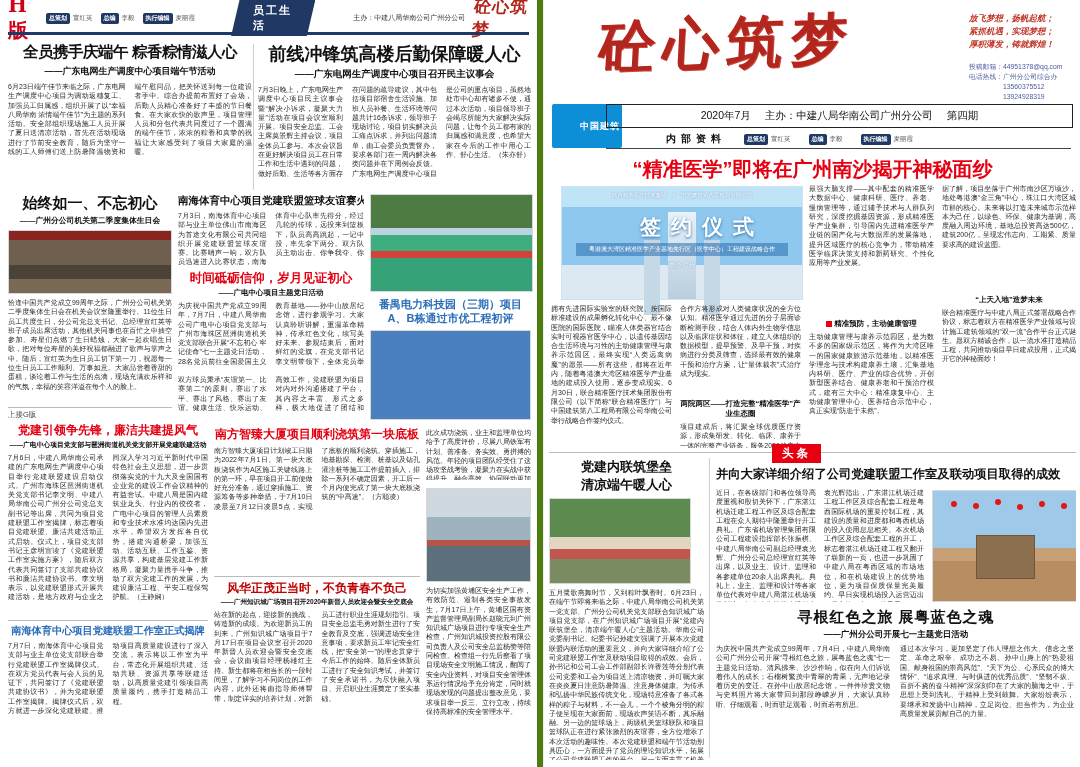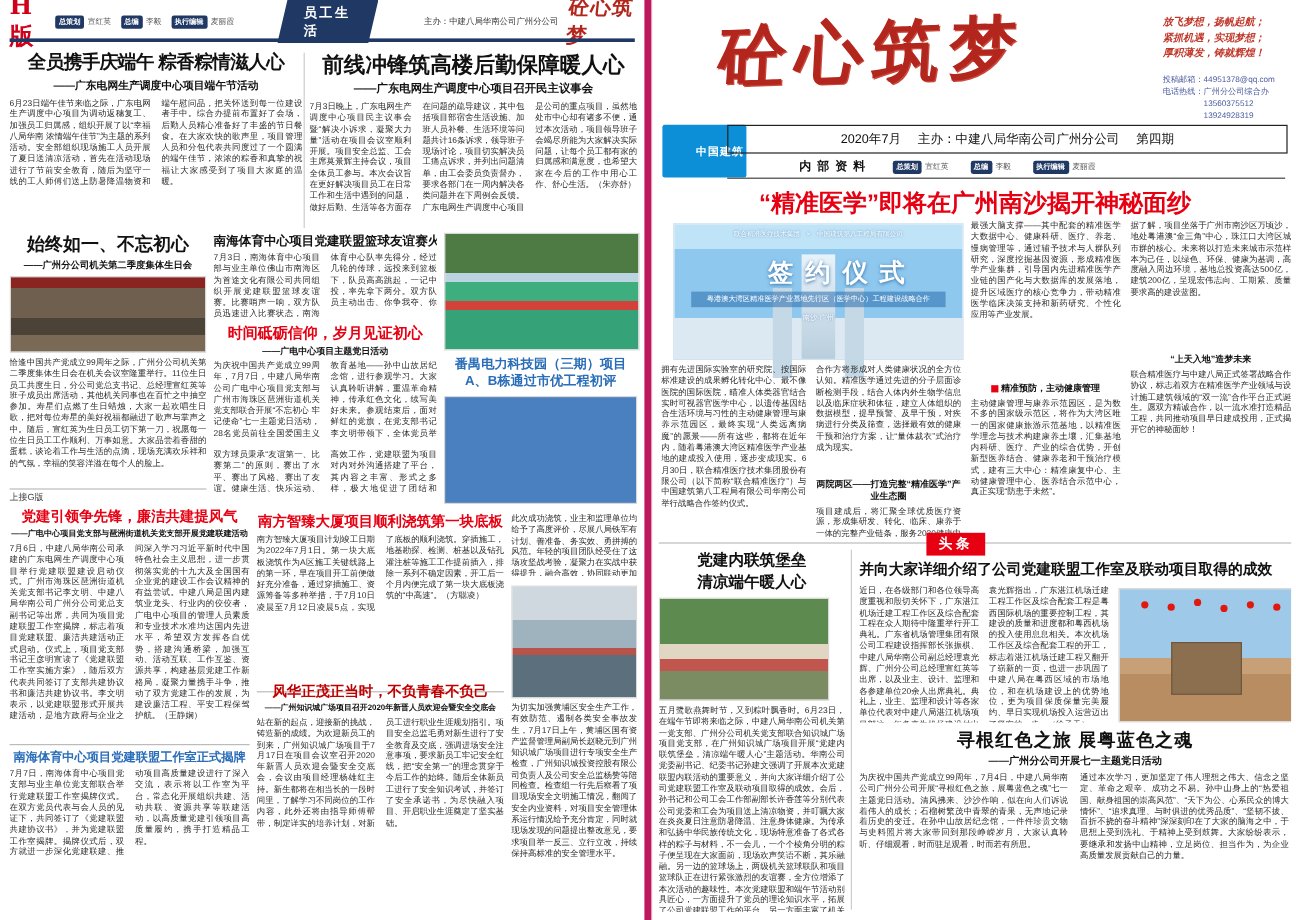--- a/index.html
+++ b/index.html
@@ -1,16 +1,16 @@
 <!DOCTYPE html>
 <html><head>
 <meta charset="utf-8">
 <style>
   html,body{margin:0;padding:0;background:#e8e8e8;font-family:"Liberation Sans",sans-serif;}
-  #paper{position:relative;width:1080px;height:767px;background:#be185d;overflow:hidden;}
+  #paper{position:relative;width:1080px;height:767px;background:#4d7c0f;overflow:hidden;}
   .page{position:absolute;top:0;height:767px;background:#fff;}
   #pageL{left:0;width:537px;}
   #pageR{left:543px;width:537px;border-left:1px solid #eee;}
   .abs{position:absolute;overflow:hidden;}
   .bt{font-size:7px;line-height:1.33;text-align:justify;color:#2a2a2a;}
   .cols2{column-count:2;column-gap:9px;}
   .cols3{column-count:3;column-gap:9px;}
   .h-black{color:#111;font-weight:bold;text-align:center;}
   .h-red{color:#e60012;font-weight:bold;text-align:center;}
   .h-blue{color:#2a6db8;font-weight:bold;text-align:center;}
@@ -135,21 +135,21 @@
       <div class="h-blue" style="font-size:10.2px;white-space:nowrap;">南海体育中心项目党建联盟工作室正式揭牌</div>
       <div class="bt cols2" style="height:116px;margin-top:3px;">7月7日，南海体育中心项目党支部与业主单位党支部联合举行党建联盟工作室揭牌仪式。在双方党员代表与会人员的见证下，共同签订了《党建联盟共建协议书》，并为党建联盟工作室揭牌。揭牌仪式后，双方就进一步深化党建联建、推动项目高质量建设进行了深入交流，表示将以工作室为平台，常态化开展组织共建、活动共联、资源共享等联建活动，以高质量党建引领项目高质量履约，携手打造精品工程。</div>
     </div>
 
     <div class="abs" style="left:214px;top:426px;width:206px;height:146px;">
       <div class="h-red" style="font-size:12px;white-space:nowrap;">南方智臻大厦项目顺利浇筑第一块底板</div>
       <div class="bt cols2" style="height:126px;margin-top:3px;">南方智臻大厦项目计划竣工日期为2022年7月1日。第一块大底板浇筑作为A区施工关键线路上的第一环，早在项目开工前便做好充分准备，通过穿插施工、资源筹备等多种举措，于7月10日凌晨至7月12日凌晨5点，实现了底板的顺利浇筑。穿插施工，地基勘探、检测、桩基以及钻孔灌注桩等施工工作提前插入，排除一系列不确定因素，开工后一个月内便完成了第一块大底板浇筑的“中高速”。（方聪凌）</div>
     </div>
     <div class="hairline abs" style="left:214px;top:576px;width:206px;height:1px;"></div>
 
-    <div class="abs" style="left:214px;top:568px;width:206px;height:180px;">
+    <div class="abs" style="left:214px;top:580px;width:206px;height:180px;">
       <div class="h-darkred" style="font-size:12px;white-space:nowrap;">风华正茂正当时，不负青春不负己</div>
       <div class="sub" style="font-size:6.6px;margin:1px 0 3px;">——广州知识城广场项目召开2020年新晋人员欢迎会暨安全交底会</div>
       <div class="bt cols2" style="height:148px;">站在新的起点，迎接新的挑战，铸造新的成绩。为欢迎新员工的到来，广州知识城广场项目于7月17日在项目会议室召开2020年新晋人员欢迎会暨安全交底会，会议由项目经理杨雄红主持。新生都将在相当长的一段时间里，了解学习不同岗位的工作内容，此外还将由指导师傅帮带，制定详实的培养计划，对新员工进行职业生涯规划指引。项目安全总监毛勇对新生进行了安全教育及交底，强调进场安全注意事项，要求新员工牢记安全红线，把“安全第一”的理念贯穿于今后工作的始终。随后全体新员工进行了安全知识考试，并签订了安全承诺书，为尽快融入项目、开启职业生涯奠定了坚实基础。</div>
     </div>
 
     <div class="abs bt" style="left:426px;top:428px;width:105px;height:52px;">此次成功浇筑，业主和监理单位均给予了高度评价，尽展八局铁军有计划、善准备、务实效、勇拼搏的风范。年轻的项目团队经受住了这场攻坚战考验，凝聚力在实战中获得提升，融合高效，协同联动更加深入扎实，打造“华南速度”，实现完美履约！</div>
     <div class="abs" style="left:426px;top:484px;width:105px;height:278px;">
       <div class="ph ph-huangpu" style="position:relative;width:103px;height:92px;margin-top:4px;"></div>
       <div class="bt" style="height:128px;margin-top:4px;">为切实加强黄埔区安全生产工作，有效防范、遏制各类安全事故发生，7月17日上午，黄埔区国有资产监督管理局副局长赵晓元到广州知识城广场项目进行专项安全生产检查，广州知识城投资控股有限公司负责人及公司安全总监杨赞等陪同检查。检查组一行先后察看了项目现场安全文明施工情况，翻阅了安全内业资料，对项目安全管理体系运行情况给予充分肯定，同时就现场发现的问题提出整改意见，要求项目举一反三、立行立改，持续保持高标准的安全管理水平。</div>
     </div>

